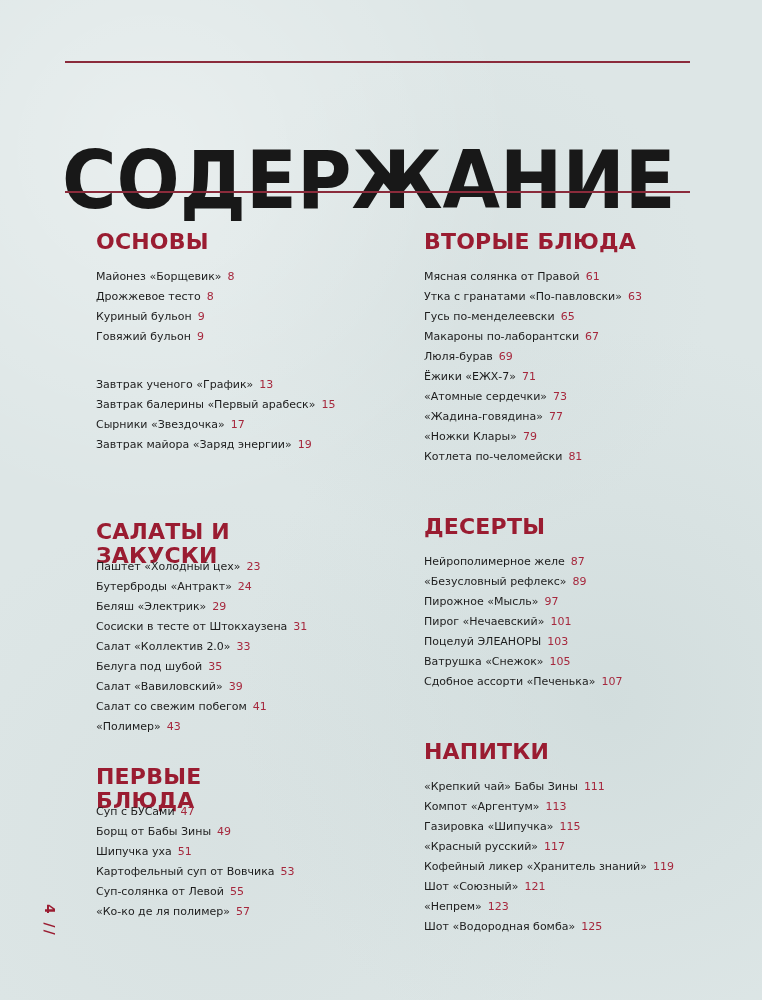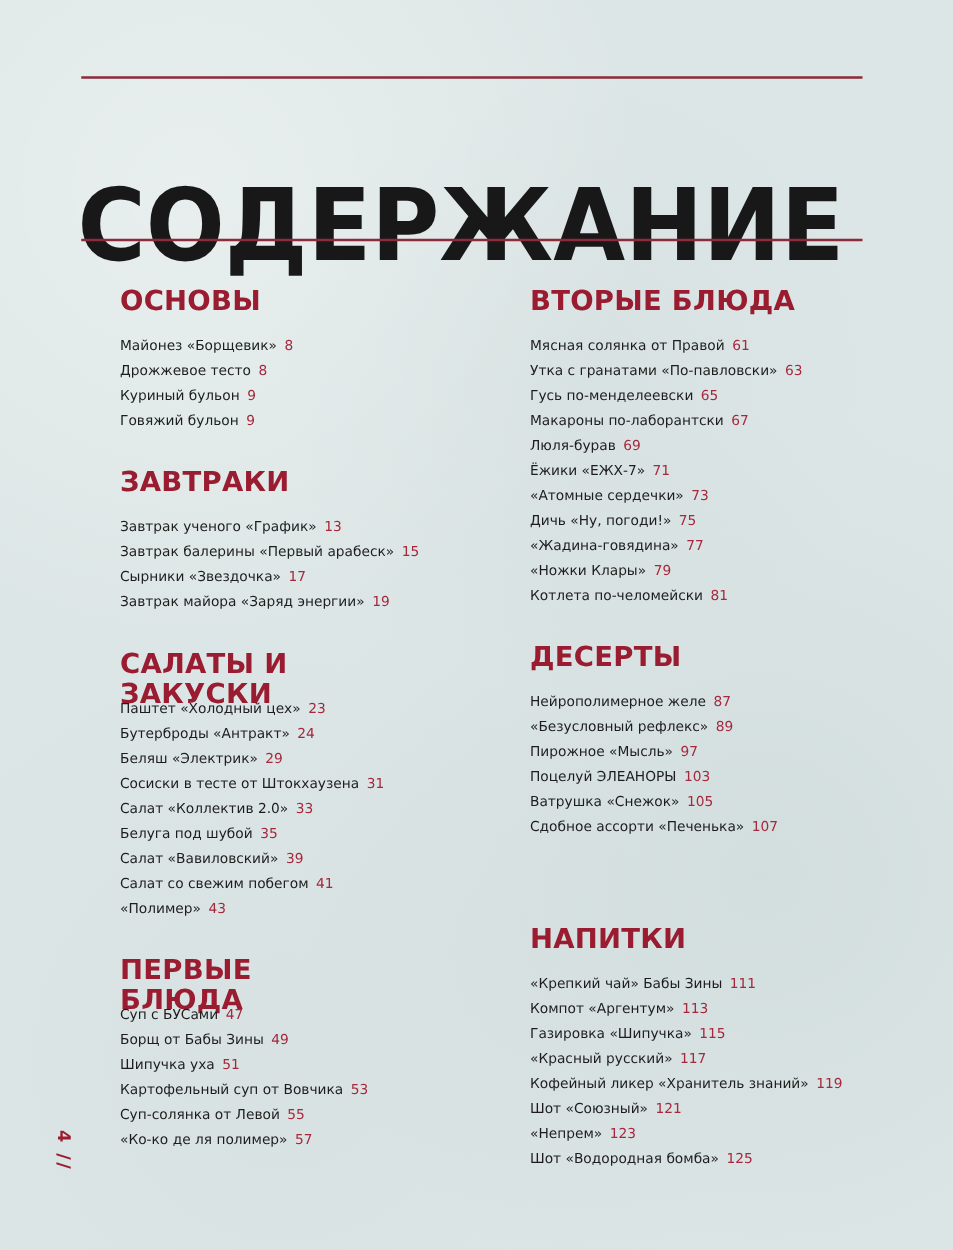--- a/index.html
+++ b/index.html
@@ -129,21 +129,20 @@
     <div class="section-title">ОСНОВЫ</div>
     <ul class="items">
       <li class="item"><span class="name">Майонез «Борщевик»</span><span class="page">8</span></li>
       <li class="item"><span class="name">Дрожжевое тесто</span><span class="page">8</span></li>
       <li class="item"><span class="name">Куриный бульон</span><span class="page">9</span></li>
       <li class="item"><span class="name">Говяжий бульон</span><span class="page">9</span></li>
     </ul>
   </section>
 
   <section class="section" id="sec-zavtraki">
-    <div class="section-title">ЗАВТРАКИ</div>
     <ul class="items">
       <li class="item"><span class="name">Завтрак ученого «График»</span><span class="page">13</span></li>
       <li class="item"><span class="name">Завтрак балерины «Первый арабеск»</span><span class="page">15</span></li>
       <li class="item"><span class="name">Сырники «Звездочка»</span><span class="page">17</span></li>
       <li class="item"><span class="name">Завтрак майора «Заряд энергии»</span><span class="page">19</span></li>
     </ul>
   </section>
 
   <section class="section" id="sec-salaty">
     <div class="section-title">САЛАТЫ И ЗАКУСКИ</div>
@@ -179,33 +178,33 @@
   <section class="section" id="sec-vtorye">
     <div class="section-title">ВТОРЫЕ БЛЮДА</div>
     <ul class="items">
       <li class="item"><span class="name">Мясная солянка от Правой</span><span class="page">61</span></li>
       <li class="item"><span class="name">Утка с гранатами «По-павловски»</span><span class="page">63</span></li>
       <li class="item"><span class="name">Гусь по-менделеевски</span><span class="page">65</span></li>
       <li class="item"><span class="name">Макароны по-лаборантски</span><span class="page">67</span></li>
       <li class="item"><span class="name">Люля-бурав</span><span class="page">69</span></li>
       <li class="item"><span class="name">Ёжики «ЕЖХ-7»</span><span class="page">71</span></li>
       <li class="item"><span class="name">«Атомные сердечки»</span><span class="page">73</span></li>
-      <li class="item"><span class="name">Дичь «Ну, погоди!»</span><span class="page">75</span></li>
       <li class="item"><span class="name">«Жадина-говядина»</span><span class="page">77</span></li>
       <li class="item"><span class="name">«Ножки Клары»</span><span class="page">79</span></li>
       <li class="item"><span class="name">Котлета по-челомейски</span><span class="page">81</span></li>
     </ul>
   </section>
 
   <section class="section" id="sec-deserty">
     <div class="section-title">ДЕСЕРТЫ</div>
     <ul class="items">
       <li class="item"><span class="name">Нейрополимерное желе</span><span class="page">87</span></li>
       <li class="item"><span class="name">«Безусловный рефлекс»</span><span class="page">89</span></li>
       <li class="item"><span class="name">Пирожное «Мысль»</span><span class="page">97</span></li>
+      <li class="item"><span class="name">Пирог «Нечаевский»</span><span class="page">101</span></li>
       <li class="item"><span class="name">Поцелуй ЭЛЕАНОРЫ</span><span class="page">103</span></li>
       <li class="item"><span class="name">Ватрушка «Снежок»</span><span class="page">105</span></li>
       <li class="item"><span class="name">Сдобное ассорти «Печенька»</span><span class="page">107</span></li>
     </ul>
   </section>
 
   <section class="section" id="sec-napitki">
     <div class="section-title">НАПИТКИ</div>
     <ul class="items">
       <li class="item"><span class="name">«Крепкий чай» Бабы Зины</span><span class="page">111</span></li>

